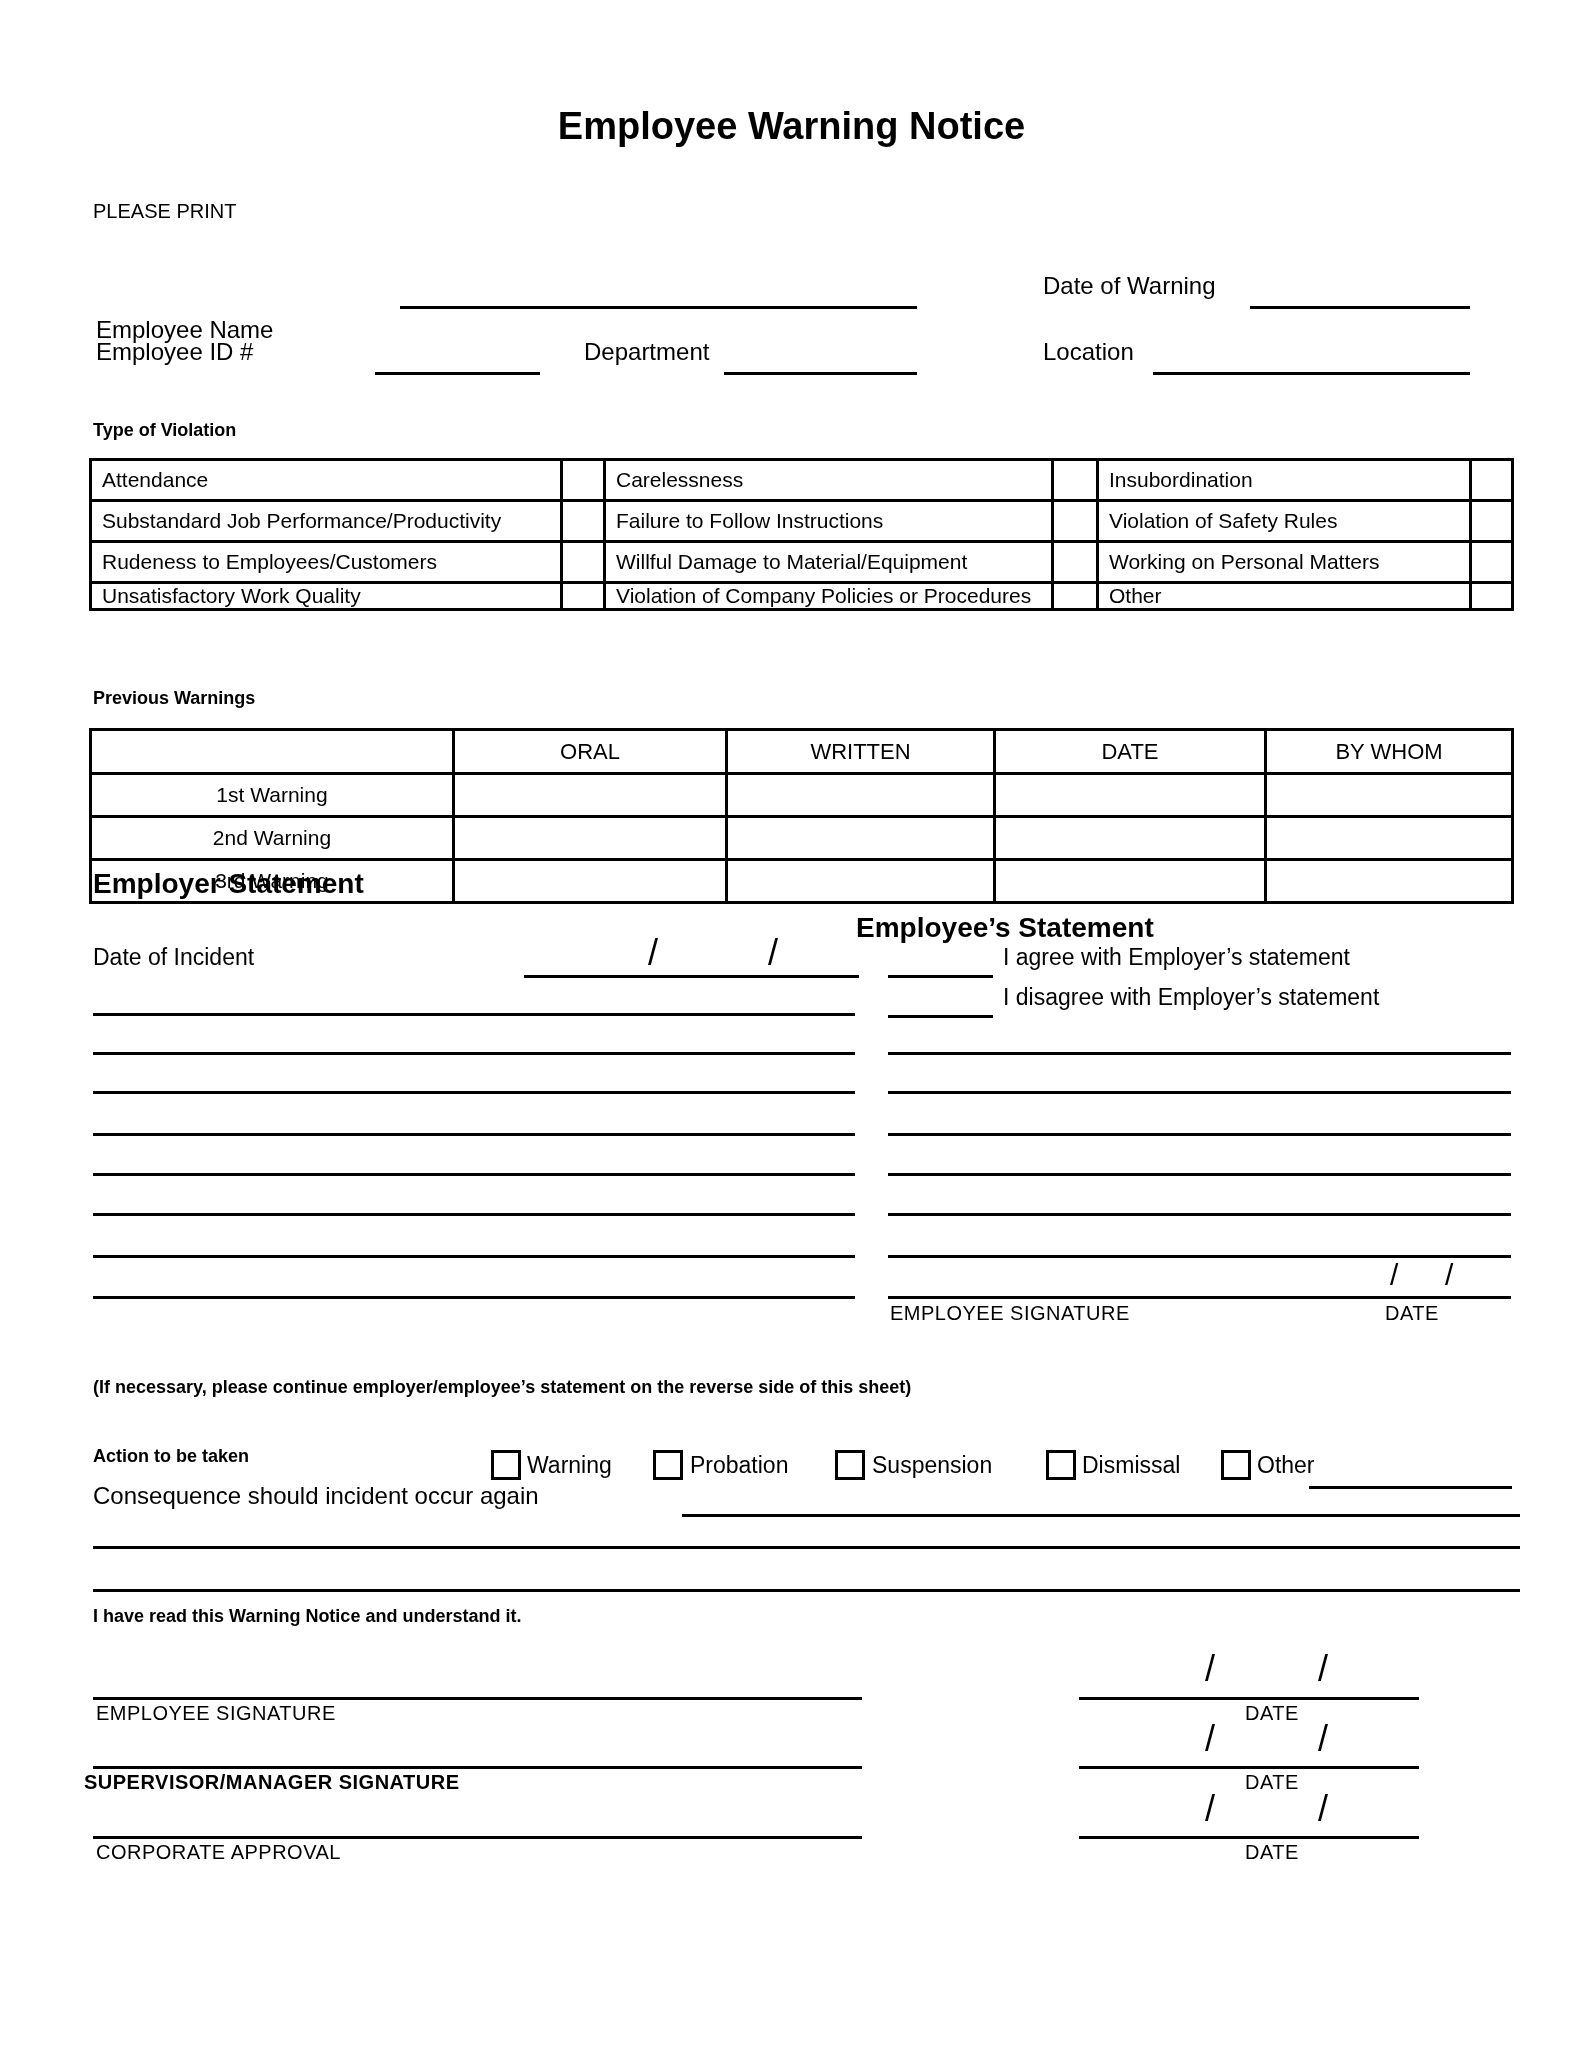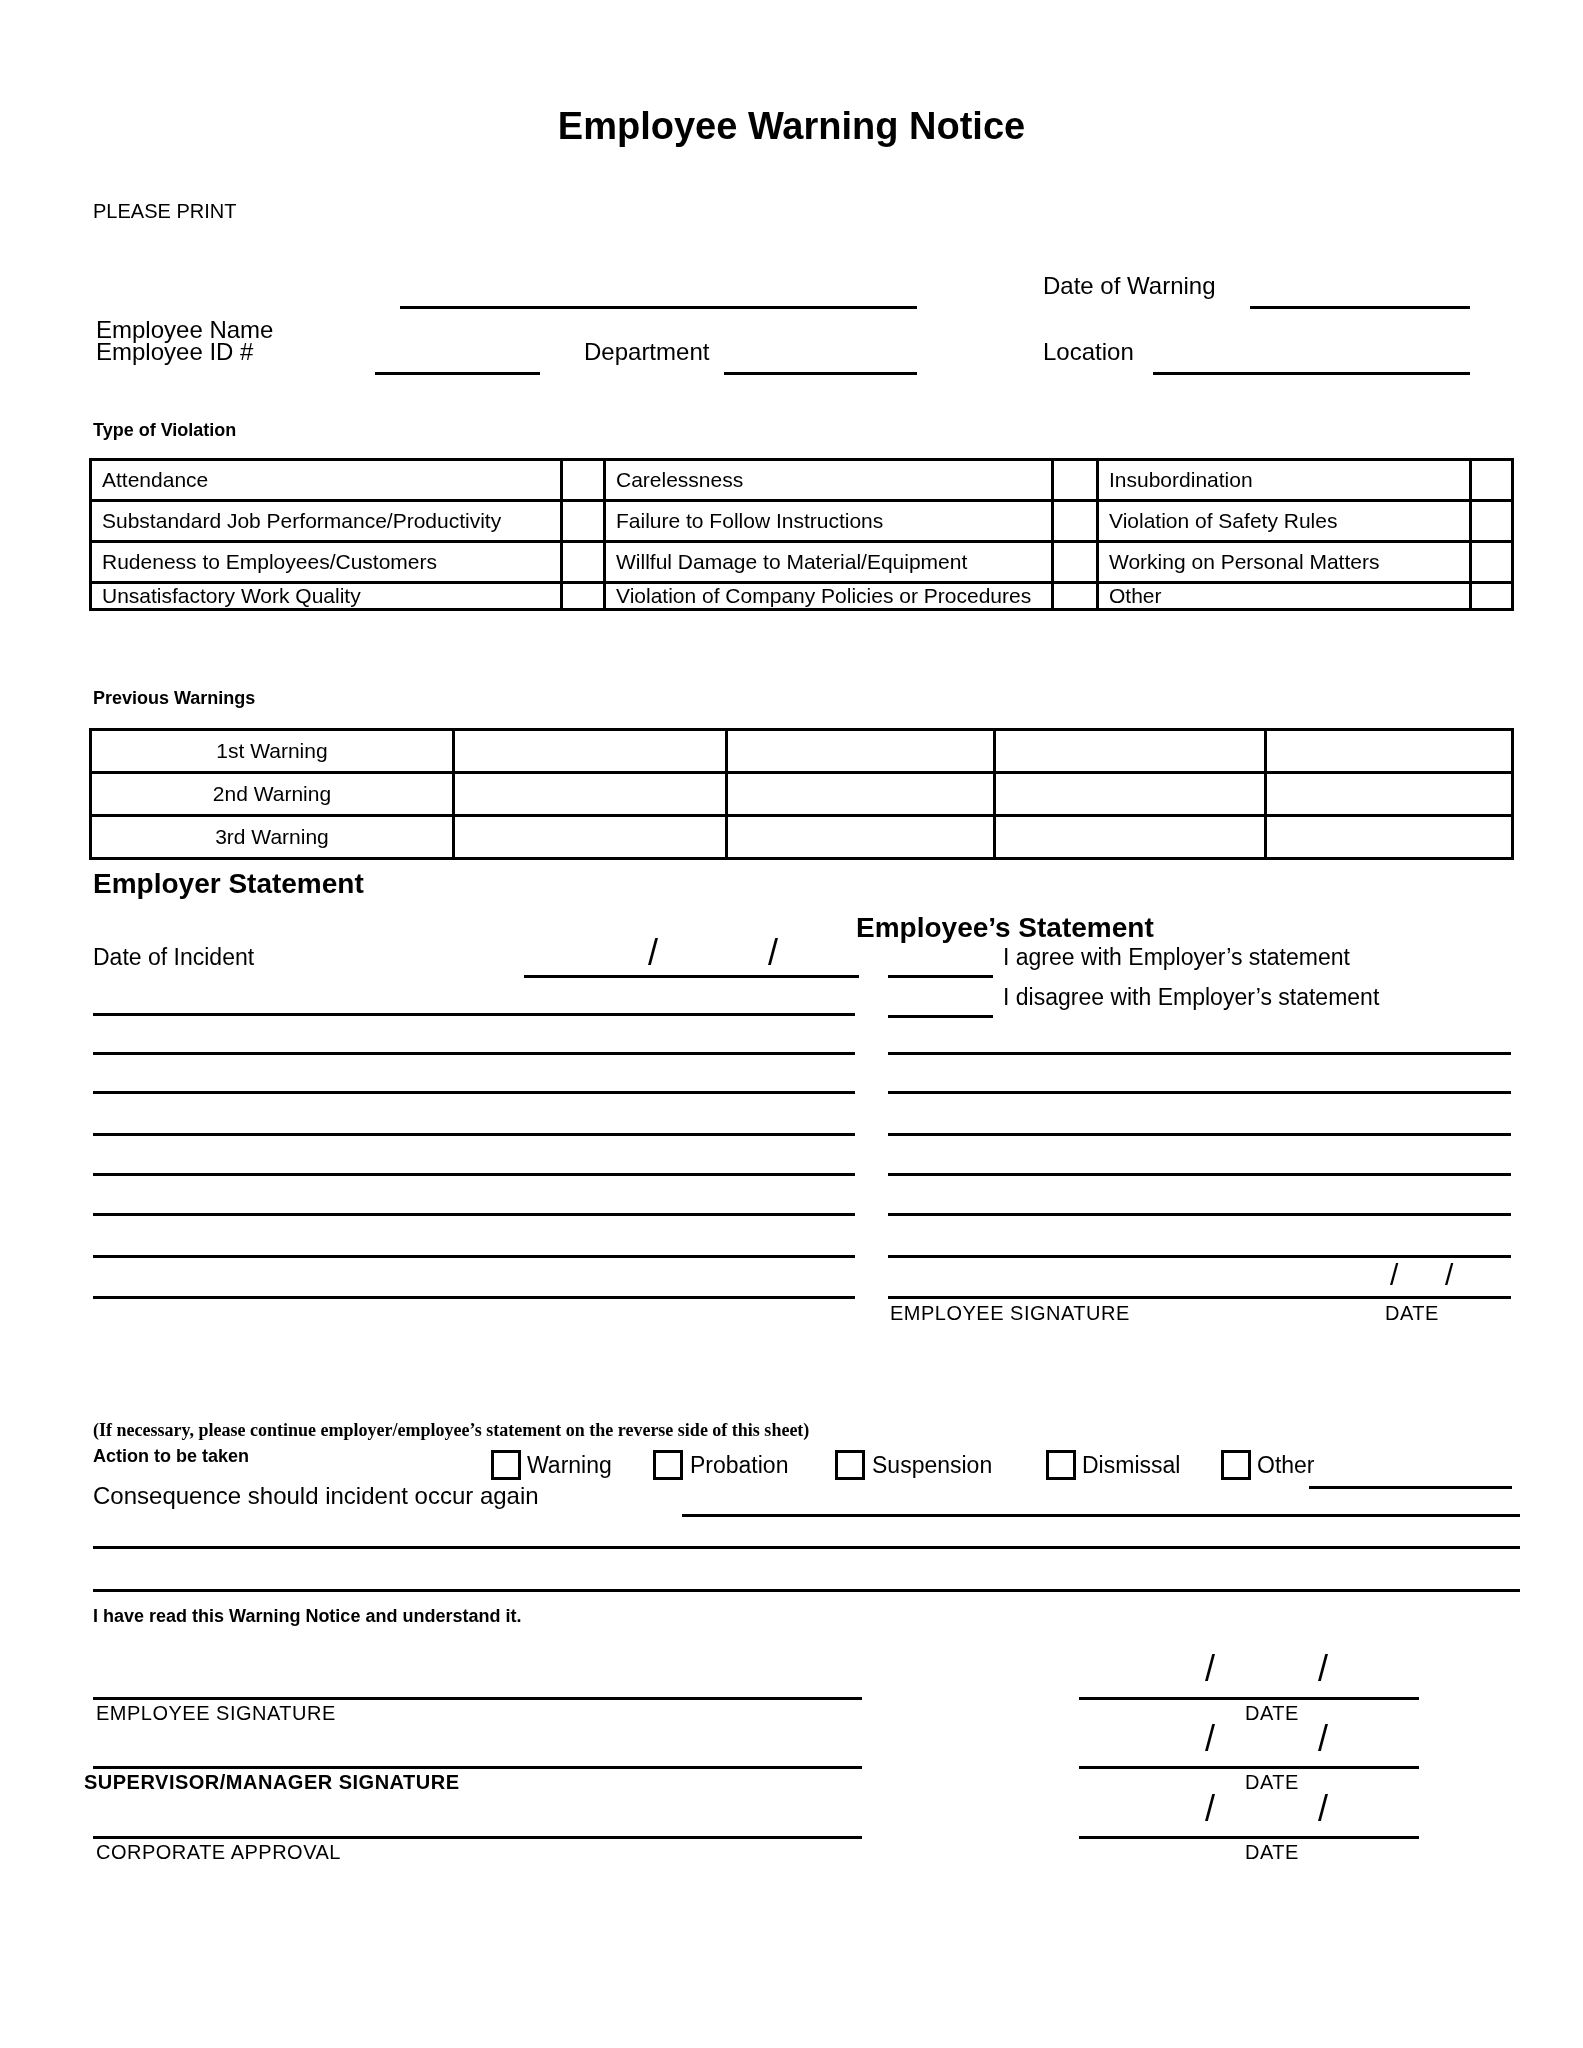--- a/index.html
+++ b/index.html
@@ -93,20 +93,27 @@
   <div class="h2" style="left:93px;top:688px;">Previous Warnings</div>
   <table class="frm" id="pwTable" style="left:89px;top:728px;width:1422px;">
     <colgroup>
         <col style="width:363px">
         <col style="width:273px">
         <col style="width:268px">
         <col style="width:271px">
         <col style="width:247px">
       </colgroup>
     <tbody>
+        <tr style="height:44px">
+      <th></th>
+      <th>ORAL</th>
+      <th>WRITTEN</th>
+      <th>DATE</th>
+      <th>BY WHOM</th>
+    </tr>
     <tr style="height:43px">
       <td>1st Warning</td>
       <td></td>
       <td></td>
       <td></td>
       <td></td>
     </tr>
     <tr style="height:43px">
       <td>2nd Warning</td>
       <td></td>
@@ -149,21 +156,21 @@
   <div class="line" style="left:888px;top:1133px;width:623px;"></div>
   <div class="line" style="left:888px;top:1173px;width:623px;"></div>
   <div class="line" style="left:888px;top:1213px;width:623px;"></div>
   <div class="line" style="left:888px;top:1255px;width:623px;"></div>
   <span class="slash-m" style="left:1390px;top:1258px;">/</span>
   <span class="slash-m" style="left:1445px;top:1258px;">/</span>
   <div class="line" style="left:888px;top:1296px;width:623px;"></div>
   <div class="siglbl" style="left:890px;top:1302px;">EMPLOYEE SIGNATURE</div>
   <div class="siglbl" style="left:1385px;top:1302px;">DATE</div>
 
-  <div class="h2" style="left:93px;top:1420px;font-family:Liberation Serif, serif;">(If necessary, please continue employer/employee’s statement on the reverse side of this sheet)</div>
+  <div class="h2" style="left:93px;top:1377px;">(If necessary, please continue employer/employee’s statement on the reverse side of this sheet)</div>
 
   <div class="h2" style="left:93px;top:1446px;">Action to be taken</div>
   <div class="cb" style="left:491px;top:1450px;"></div>
   <div class="optlbl" style="left:527px;top:1452px;">Warning</div>
   <div class="cb" style="left:653px;top:1450px;"></div>
   <div class="optlbl" style="left:690px;top:1452px;">Probation</div>
   <div class="cb" style="left:835px;top:1450px;"></div>
   <div class="optlbl" style="left:872px;top:1452px;">Suspension</div>
   <div class="cb" style="left:1046px;top:1450px;"></div>
   <div class="optlbl" style="left:1082px;top:1452px;">Dismissal</div>

